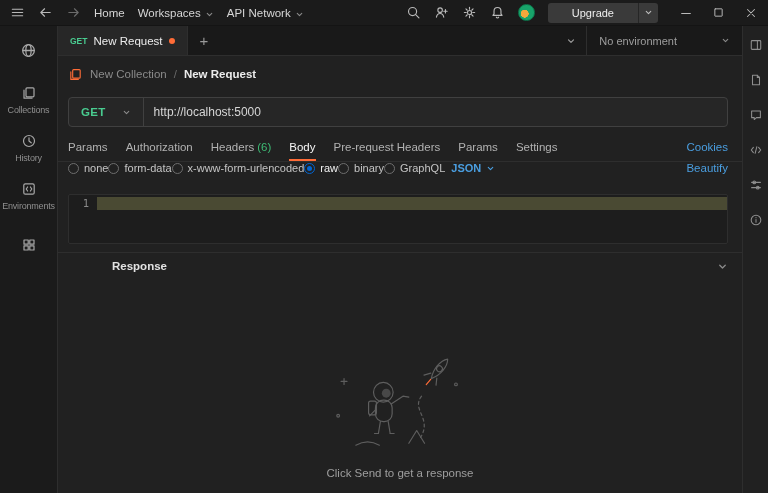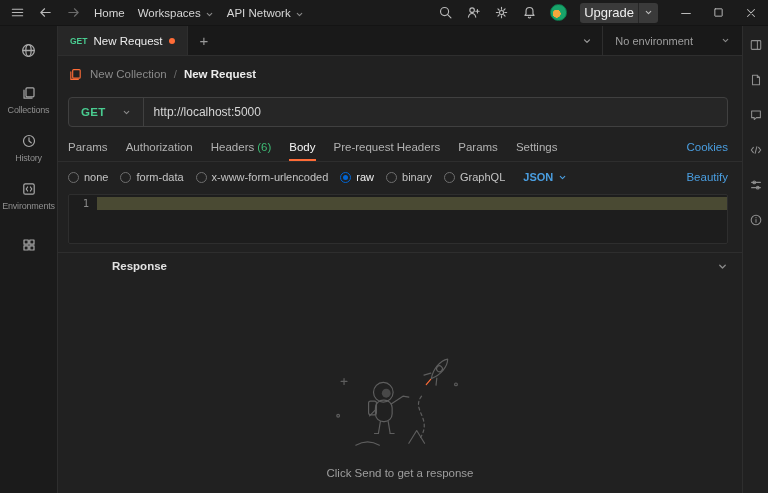--- a/index.html
+++ b/index.html
@@ -21,21 +21,21 @@
           padding:0 10px; gap:13px; flex:none; border-bottom:1px solid #141414;}
   .tb-icon{color:#b9b9b9; display:flex; align-items:center;}
   .tb-icon.dim{color:#6b6b6b;}
   .tb-link{color:#d6d6d6; font-size:11.5px; display:flex; align-items:flex-end; gap:4px; cursor:pointer;}
   .chev{color:#8a8a8a;}
   .tb-right{margin-left:auto; display:flex; align-items:center; gap:13px;}
   .avatar{width:17px; height:17px; border-radius:50%;
           background:radial-gradient(circle at 38% 58%, #f5a83c 0 30%, #18a36a 32% 100%);
           border:1px solid #0c7a4e;}
   .upgrade{display:flex; align-items:center; height:20px; background:#3a3a3a; border-radius:3px; overflow:hidden;}
-  .up-label{font-size:13px; color:#eee; padding:0 4px;}
+  .up-label{font-size:11px; color:#eee; padding:0 24px;}
   .up-chev{display:flex; align-items:center; padding:0 5px; height:100%; border-left:1px solid #262626; color:#bdbdbd;}
   .winctl{display:flex; align-items:center; gap:19px; margin-left:8px; color:#c4c4c4;}
 
   
   .split{flex:1; display:flex; min-height:0;}
 
   
   .left-rail{width:58px; background:var(--bg-dark); border-right:1px solid var(--border);
              display:flex; flex-direction:column; align-items:center; padding-top:10px; flex:none;}
   .rail-btn{color:#a8a8a8; display:flex; flex-direction:column; align-items:center; gap:4px;
@@ -50,21 +50,21 @@
   .tab-bar{height:30px; background:var(--bg-tabbar); border-bottom:1px solid var(--border);
            display:flex; align-items:stretch; flex:none;}
   .req-tab-chip{display:flex; align-items:center; gap:6px; background:#272727; padding:0 12px;
                 border-right:1px solid var(--border); max-width:170px;}
   .chip-method{font-size:8.5px; font-weight:bold; color:var(--get);}
   .chip-title{font-size:11.5px; color:#ececec; white-space:nowrap;}
   .dot{width:6px; height:6px; border-radius:50%; background:var(--orange); flex:none;}
   .newtab{display:flex; align-items:center; padding:0 12px; color:#9a9a9a; font-size:15px;}
   .tabbar-right{margin-left:auto; display:flex; align-items:center;}
   .tablist-chev{padding:0 10px; color:#9a9a9a; display:flex; align-items:center; height:100%;}
-  .env-select{display:flex; align-items:center; gap:28px; padding:0 12px; height:100%;
+  .env-select{display:flex; align-items:center; gap:44px; padding:0 12px; height:100%;
               border-left:1px solid var(--border); color:#9e9e9e; font-size:11px;}
 
   
   .crumb-row{height:36px; display:flex; align-items:center; padding:0 14px 0 10px; gap:7px; flex:none;}
   .crumb-collection{color:#8a8a8a; font-size:11.5px;}
   .crumb-sep{color:#6a6a6a; font-size:11.5px;}
   .crumb-request{color:#ececec; font-size:11.5px; font-weight:bold;}
   .crumb-actions{margin-left:auto; display:flex; align-items:center; gap:8px;}
   .save-btn{display:flex; align-items:center; height:25px; background:#2c2c2c;
             border:1px solid var(--border-light); border-radius:3px; overflow:hidden;}
@@ -91,21 +91,21 @@
 
   
   .req-tabs{height:30px; display:flex; align-items:stretch; gap:18px; padding:0 14px 0 10px;
             border-bottom:1px solid var(--border); flex:none;}
   .rtab{display:flex; align-items:center; gap:3px; font-size:11.5px; color:#b2b2b2; white-space:nowrap;}
   .rtab.active{color:#f5f5f5; box-shadow:inset 0 -2px 0 var(--orange);}
   .rtab .count{color:#3dba74;}
   .cookies{margin-left:auto; display:flex; align-items:center; color:var(--link); font-size:11.5px;}
 
   
-  .body-opts{height:30px; display:flex; align-items:center; gap:12px; padding:0 14px 0 10px; flex:none;}
+  .body-opts{height:30px; display:flex; align-items:flex-start; padding:0 14px 0 10px; flex:none;}
   .opt{display:flex; align-items:center; gap:5px; font-size:11px; color:#c4c4c4; white-space:nowrap;}
   .radio{width:11px; height:11px; border:1px solid #6e6e6e; border-radius:50%; position:relative; flex:none;}
   .opt.checked{color:#f0f0f0;}
   .opt.checked .radio{border-color:var(--blue);}
   .opt.checked .radio::after{content:""; position:absolute; inset:2px; border-radius:50%; background:var(--blue);}
   .lang-select{display:flex; align-items:center; gap:5px; color:var(--link); font-size:11px;
                font-weight:bold; margin-left:6px;}
   .beautify{margin-left:auto; color:var(--link); font-size:11.5px;}
 
   

